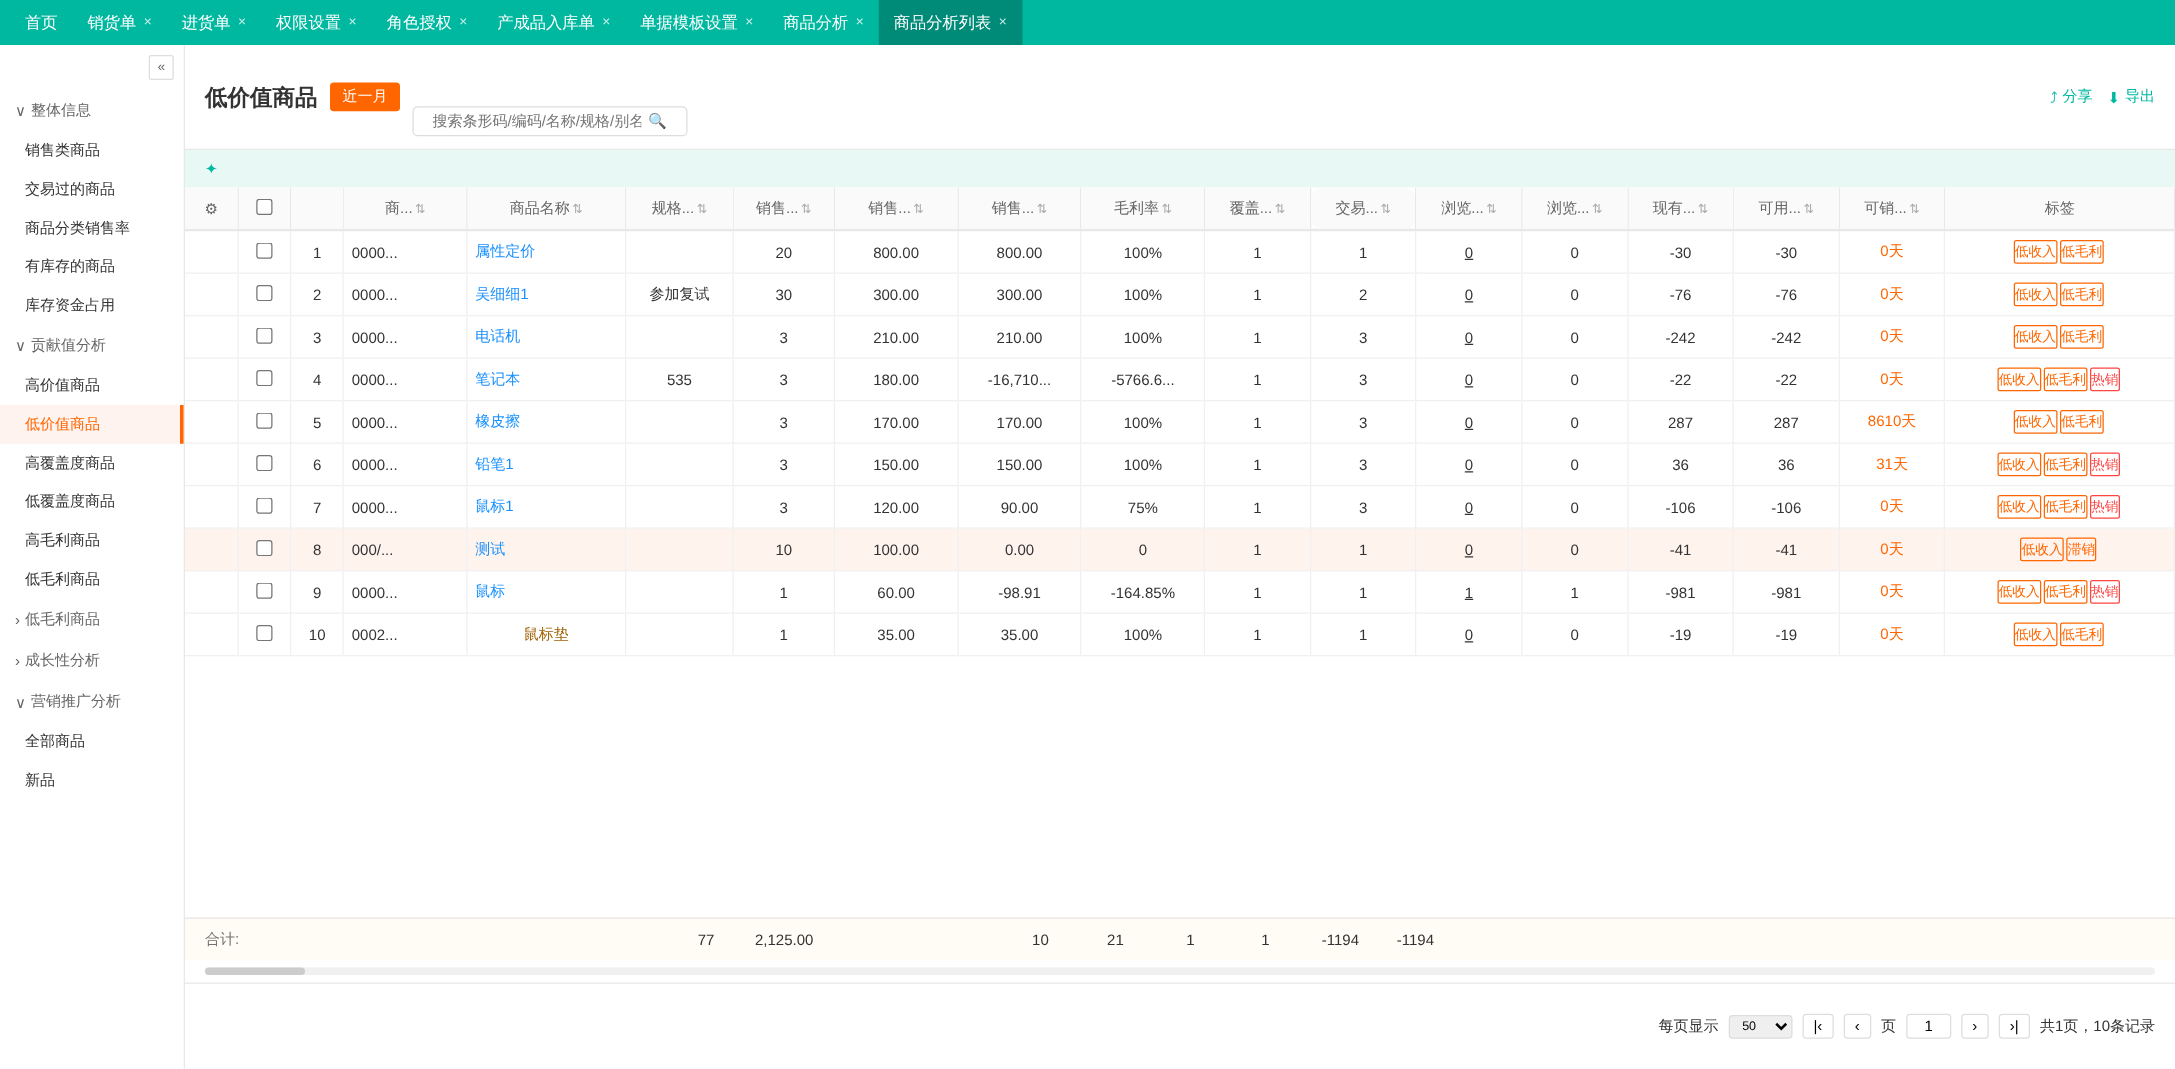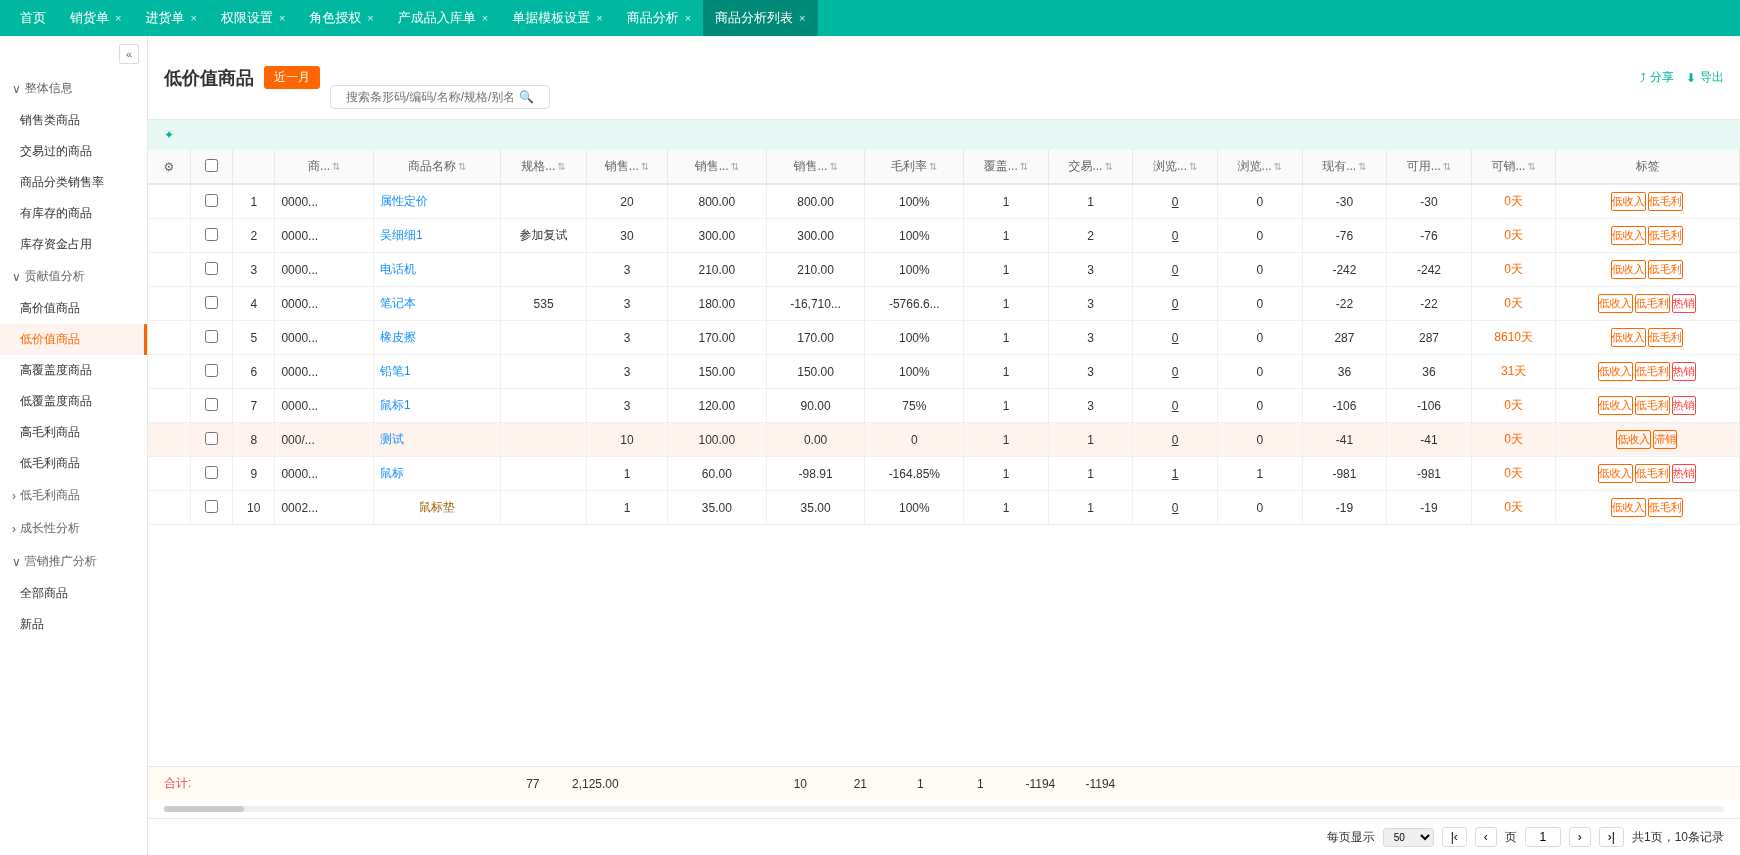--- a/index.html
+++ b/index.html
@@ -188,27 +188,27 @@
 
     
     .table-footer {
       background: #fffbf5;
       border-top: 1px solid #e8e8e8;
       padding: 8px 16px;
       display: flex;
       align-items: center;
       font-size: 12px;
     }
-    .footer-label { color: #ef4444; margin-right: 4px; }
+    .footer-label { color: #737373; margin-right: 36px; }
 
     
     .pagination-bar {
       background: white;
       border-top: 1px solid #e8e8e8;
-      padding: 8px 16px;
+      padding: 24px 16px;
       display: flex;
       align-items: center;
       justify-content: flex-end;
       gap: 8px;
       font-size: 12px;
     }
     .page-size-select {
       border: 1px solid #ddd;
       border-radius: 3px;
       padding: 2px 6px;

